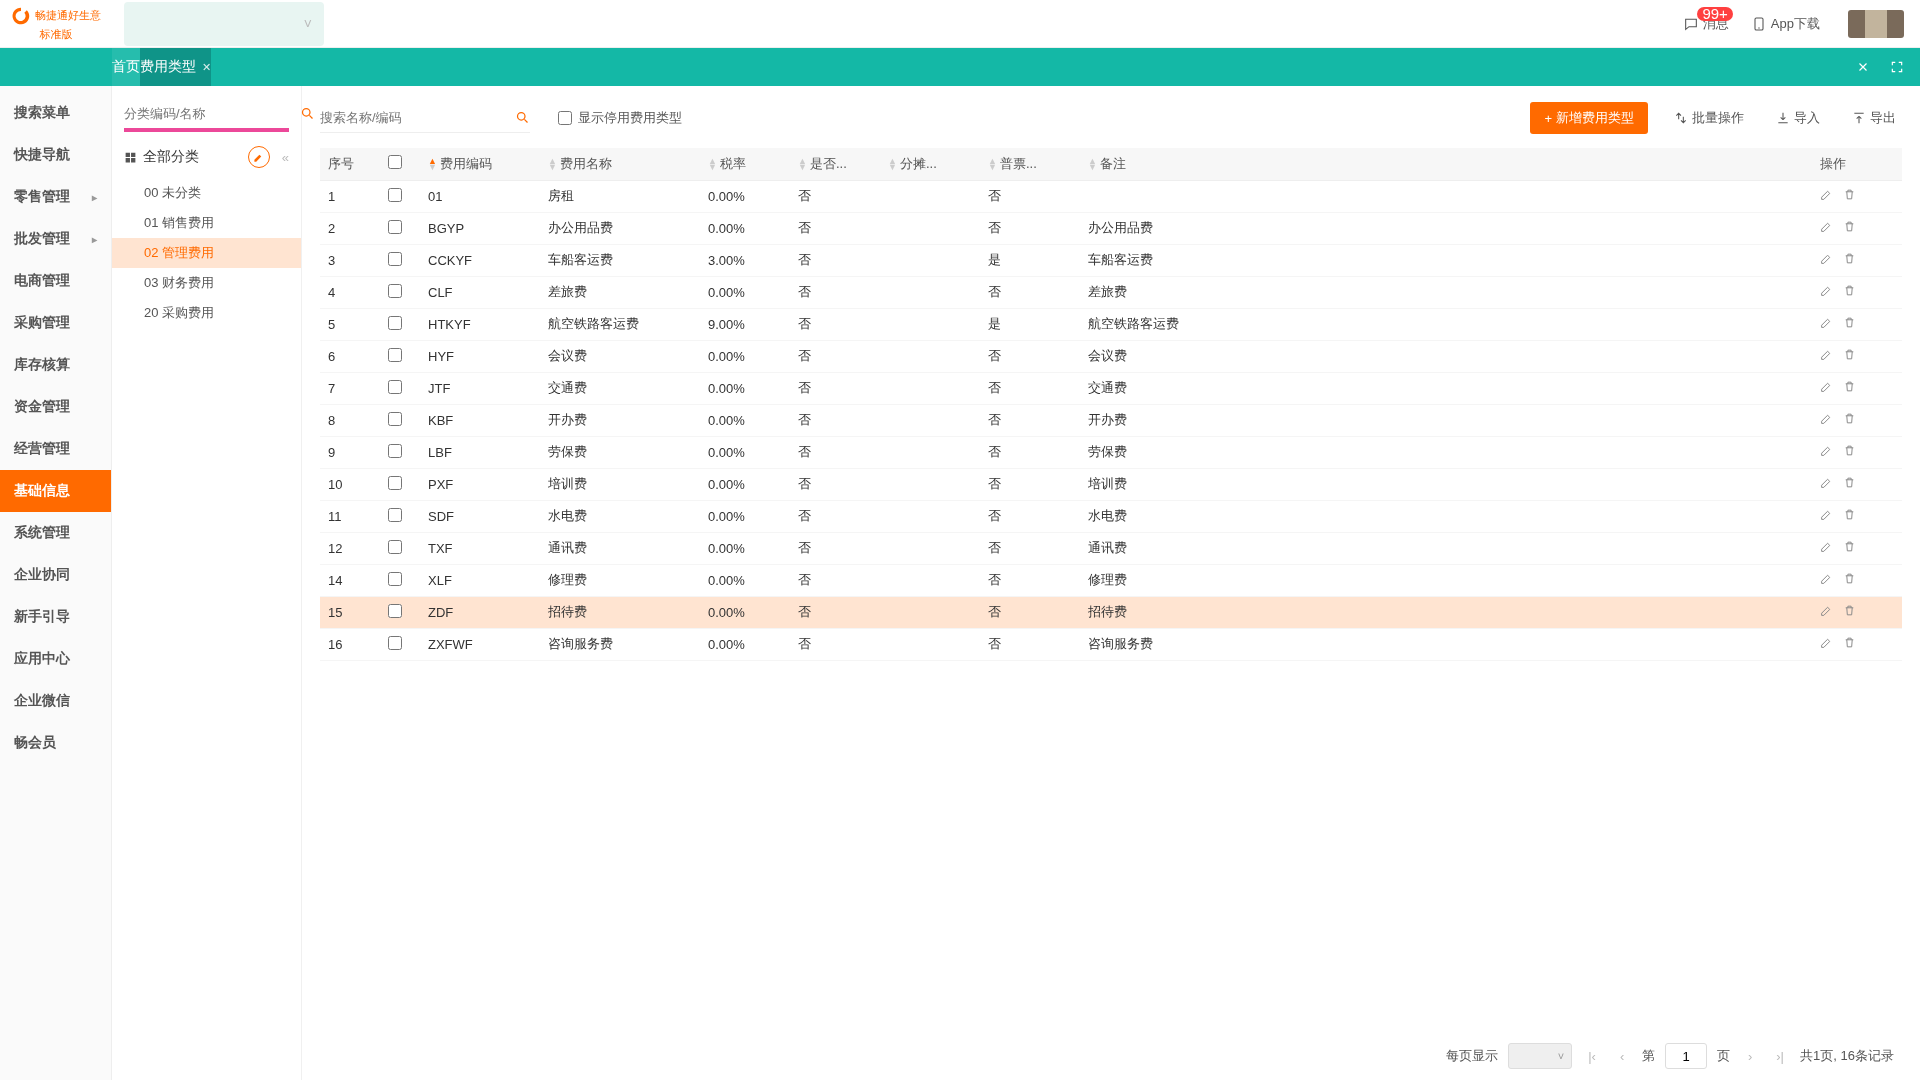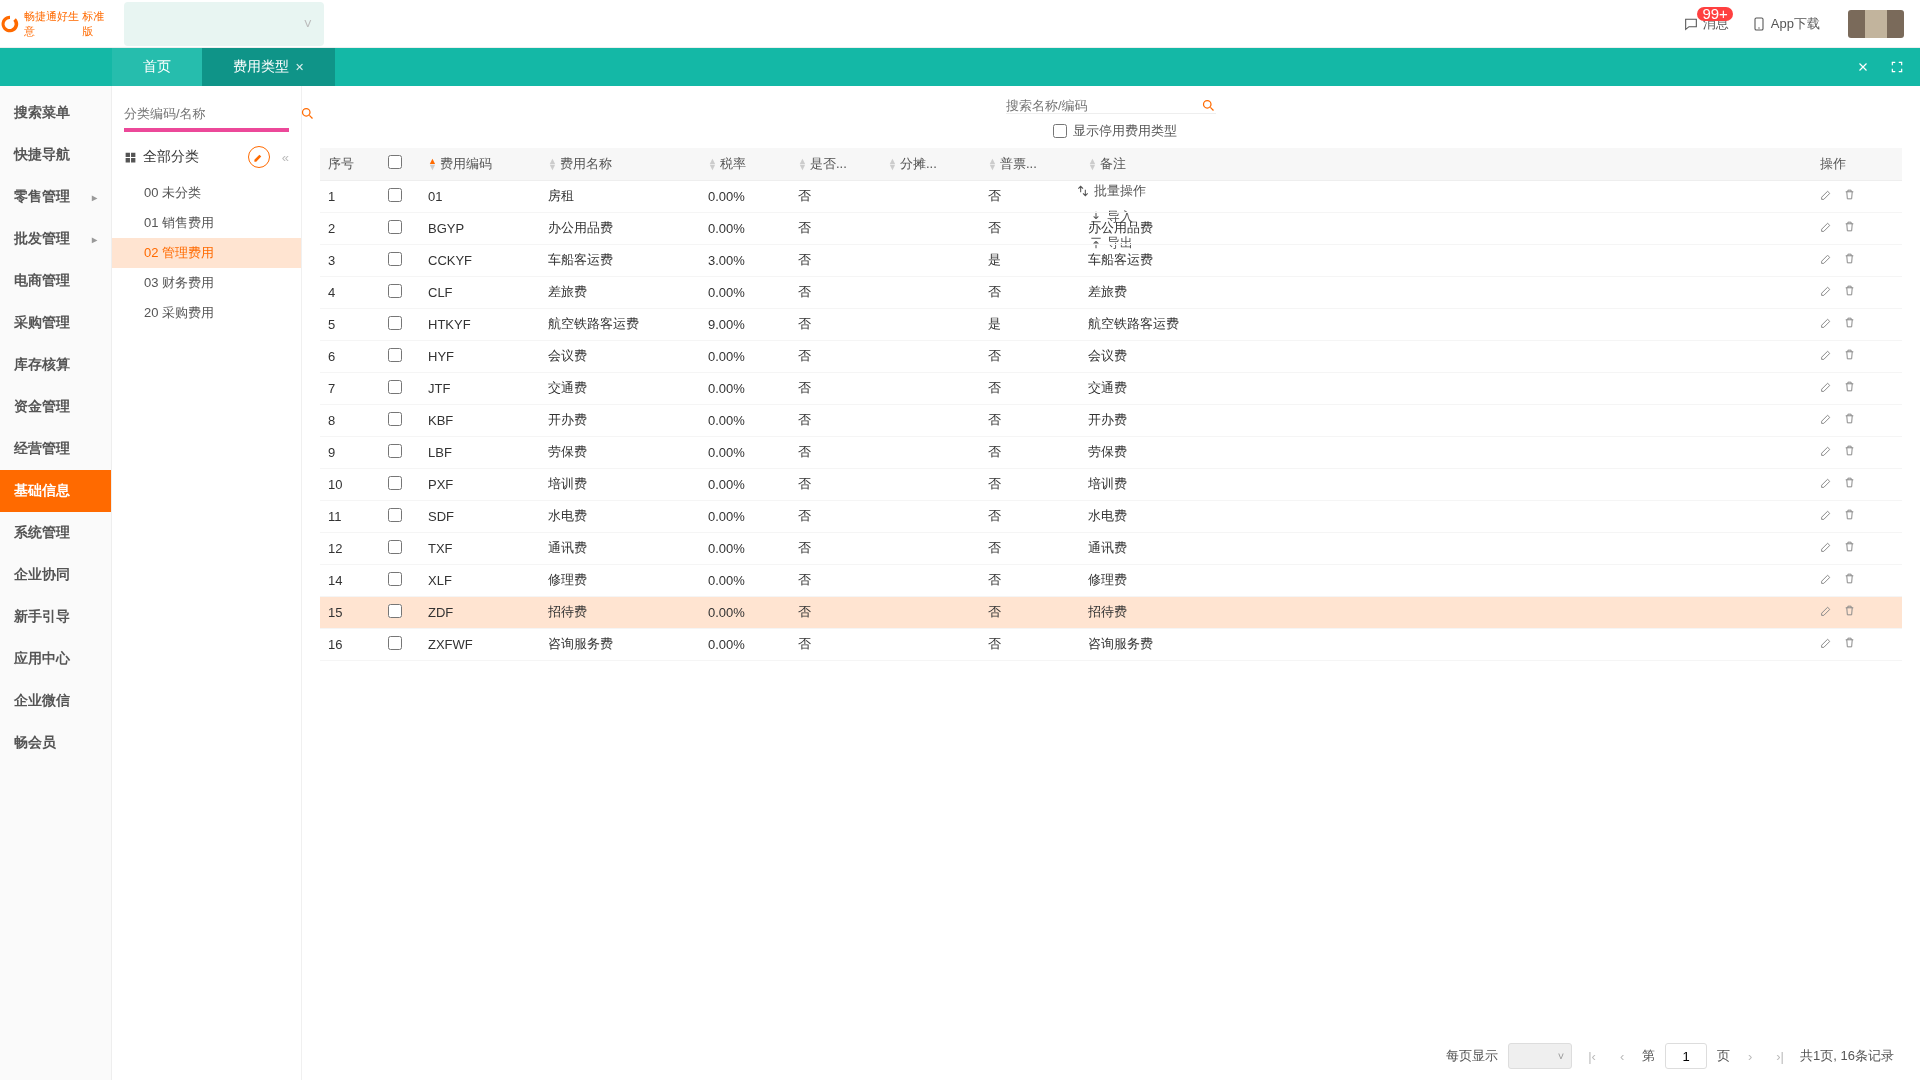--- a/index.html
+++ b/index.html
@@ -1,35 +1,35 @@
 <!DOCTYPE html>
 <html><head>
 <meta charset="utf-8">
 <style>
 * { margin: 0; padding: 0; box-sizing: border-box; }
 body { font-family: "Microsoft YaHei", "PingFang SC", sans-serif; font-size: 13px; color: #333; background: #fff; width: 1920px; height: 1080px; overflow: hidden; }
 
 
 .top-header { height: 48px; display: flex; align-items: center; border-bottom: 1px solid #eee; padding: 0 16px 0 0; }
-.logo-area { width: 112px; display: flex; flex-direction: row; align-items: center; justify-content: center; gap: 1px; }
+.logo-area { width: 112px; display: flex; flex-direction: column; align-items: center; justify-content: center; gap: 1px; }
 .logo-area .logo-row { display: flex; align-items: center; gap: 4px; }
 .logo-mark { width: 20px; height: 20px; color: #ff6a00; }
 .logo-text { color: #ff6a00; font-size: 11px; font-weight: 500; }
 .logo-sub { color: #ff6a00; font-size: 11px; }
 .org-chip { height: 44px; background: #e8f5f2; border-radius: 4px; display: flex; align-items: center; padding: 0 40px 0 14px; margin-left: 12px; color: #555; font-size: 14px; position: relative; min-width: 200px; }
 .org-chip .chev { position: absolute; right: 12px; color: #bbb; }
 .header-spacer { flex: 1; }
 .header-right { display: flex; align-items: center; gap: 22px; }
 .msg-item { display: flex; align-items: center; gap: 4px; color: #555; position: relative; cursor: pointer; }
 .msg-item .badge { position: absolute; top: -8px; right: -4px; background: #ff4040; color: #fff; font-size: 15px; border-radius: 8px; padding: 0 5px; line-height: 14px; }
 .avatar { width: 56px; height: 28px; background: linear-gradient(90deg,#7a6a5a 30%,#c2b49d 30% 70%,#7a6a5a 70%); border-radius: 3px; margin-left: 6px; }
 
 
 .tabs-bar { height: 38px; background: #14b8a6; display: flex; align-items: stretch; padding-left: 112px; position: relative; }
-.tab { display: flex; align-items: center; padding: 0 31px; color: #fff; font-size: 14px; cursor: pointer; gap: 6px; }
+.tab { display: flex; align-items: center; padding: 0 0; color: #fff; font-size: 14px; cursor: pointer; gap: 6px; }
 .tab.inactive { background: rgba(255,255,255,0.08); }
 .tab.active { background: #0f9488; }
 .tab .close-x { font-size: 11px; opacity: .85; }
 .tabs-bar .right-icons { position: absolute; right: 12px; top: 0; bottom: 0; display: flex; align-items: center; gap: 12px; color: #fff; }
 .ico-btn { width: 22px; height: 22px; display: inline-flex; align-items: center; justify-content: center; cursor: pointer; }
 
 
 .main { display: flex; height: calc(1080px - 48px - 38px); }
 
 
@@ -45,21 +45,21 @@
 .cat-search .s-icon { color: #ff6a00; }
 .cat-header { display: flex; align-items: center; padding: 6px 12px; font-size: 14px; color: #333; gap: 6px; }
 .cat-header .edit-btn { margin-left: auto; width: 22px; height: 22px; border: 1px solid #ff6a00; border-radius: 50%; display: flex; align-items: center; justify-content: center; color: #ff6a00; cursor: pointer; }
 .cat-header .collapse-btn { color: #bbb; cursor: pointer; margin-left: 6px; font-size: 13px; }
 .cat-list { margin-top: 4px; }
 .cat-item { height: 30px; display: flex; align-items: center; padding-left: 32px; font-size: 13px; color: #555; cursor: pointer; }
 .cat-item.active { background: #ffe4d1; color: #ff6a00; }
 
 
 .content { flex: 1; display: flex; flex-direction: column; padding: 12px 18px 0 18px; min-width: 0; }
-.toolbar { height: 40px; display: flex; align-items: center; gap: 8px; margin-bottom: 10px; flex-direction: column; }
+.toolbar { height: 40px; display: flex; align-items: center; gap: 20px; margin-bottom: 10px; }
 .toolbar .search-box { width: 210px; height: 30px; border-bottom: 1px solid #eee; display: flex; align-items: center; }
 .toolbar .search-box input { border: 0; outline: 0; flex: 1; font-size: 13px; background: transparent; }
 .toolbar .search-box .s-icon { color: #ff6a00; }
 .toolbar label.chk { display: flex; align-items: center; gap: 6px; color: #555; cursor: pointer; margin-left: 8px; }
 .toolbar .spacer { flex: 1; }
 .toolbar .action { display: flex; align-items: center; gap: 4px; color: #555; cursor: pointer; padding: 0 6px; }
 .btn-primary { background: #ff6a00; color: #fff; border: 0; height: 32px; padding: 0 14px; border-radius: 3px; cursor: pointer; font-size: 13px; display: flex; align-items: center; gap: 4px; }
 
 
 .table-wrap { flex: 1; overflow: hidden; display: flex; flex-direction: column; }

